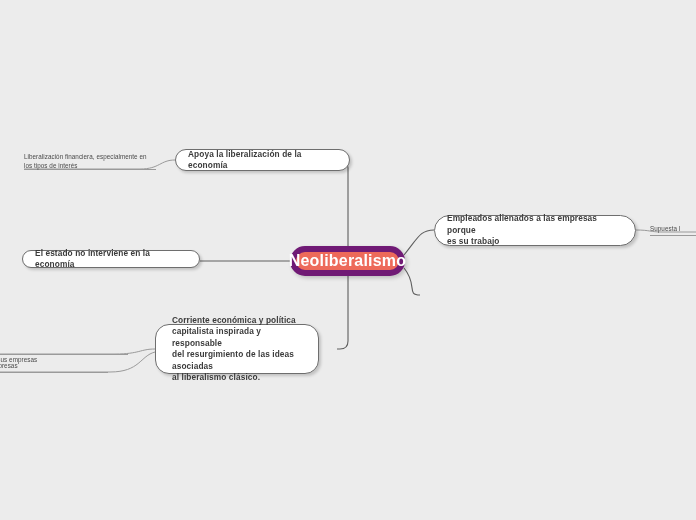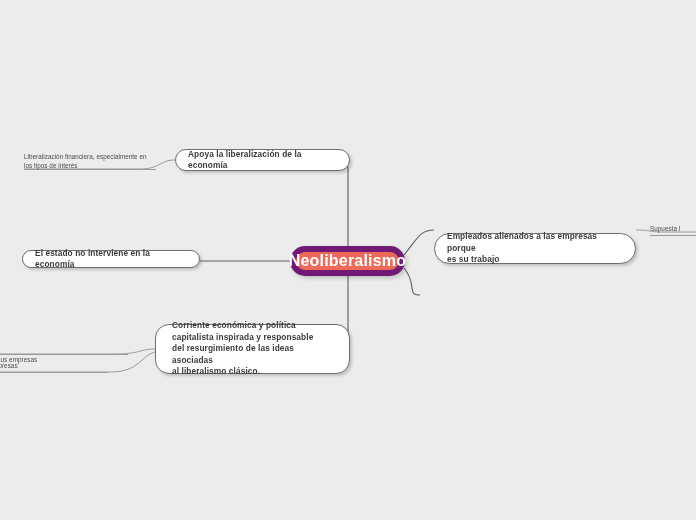--- a/index.html
+++ b/index.html
@@ -134,31 +134,31 @@
 
   <div class="node-text" style="left:24px; top:152px; width:132px; height:18px;">
     <span class="txt">Liberalización financiera, especialmente en
 los tipos de interés</span>
   </div>
 
   <div class="node node-pill" style="left:22px; top:250px; width:178px; height:14px;">
     <span class="txt">El estado no interviene en la economía</span>
   </div>
 
-  <div class="node node-pill two-line" style="left:434px; top:233px; width:202px; height:31px;">
+  <div class="node node-pill two-line" style="left:434px; top:215px; width:202px; height:31px;">
     <span class="txt">Empleados alienados a las empresas porque
 es su trabajo</span>
   </div>
 
   <div class="node-text clip-right" style="top:224px; width:92px; height:12px;">
     <span class="txt">Supuesta l</span>
   </div>
 
 
-  <div class="node node-pill multiline" style="left:155px; top:324px; width:195px; height:50px; padding:0 16px;">
+  <div class="node node-pill multiline" style="left:155px; top:324px; width:164px; height:50px; padding:0 16px;">
     <span class="txt">Corriente económica y política
 capitalista inspirada y responsable
 del resurgimiento de las ideas asociadas
 al liberalismo clásico.</span>
   </div>
 
   <div class="node-text clip-left" style="top:319px; width:220px; height:36px;">
     <span class="txt">ción laboral
 a a las grandes empresas
 ción

